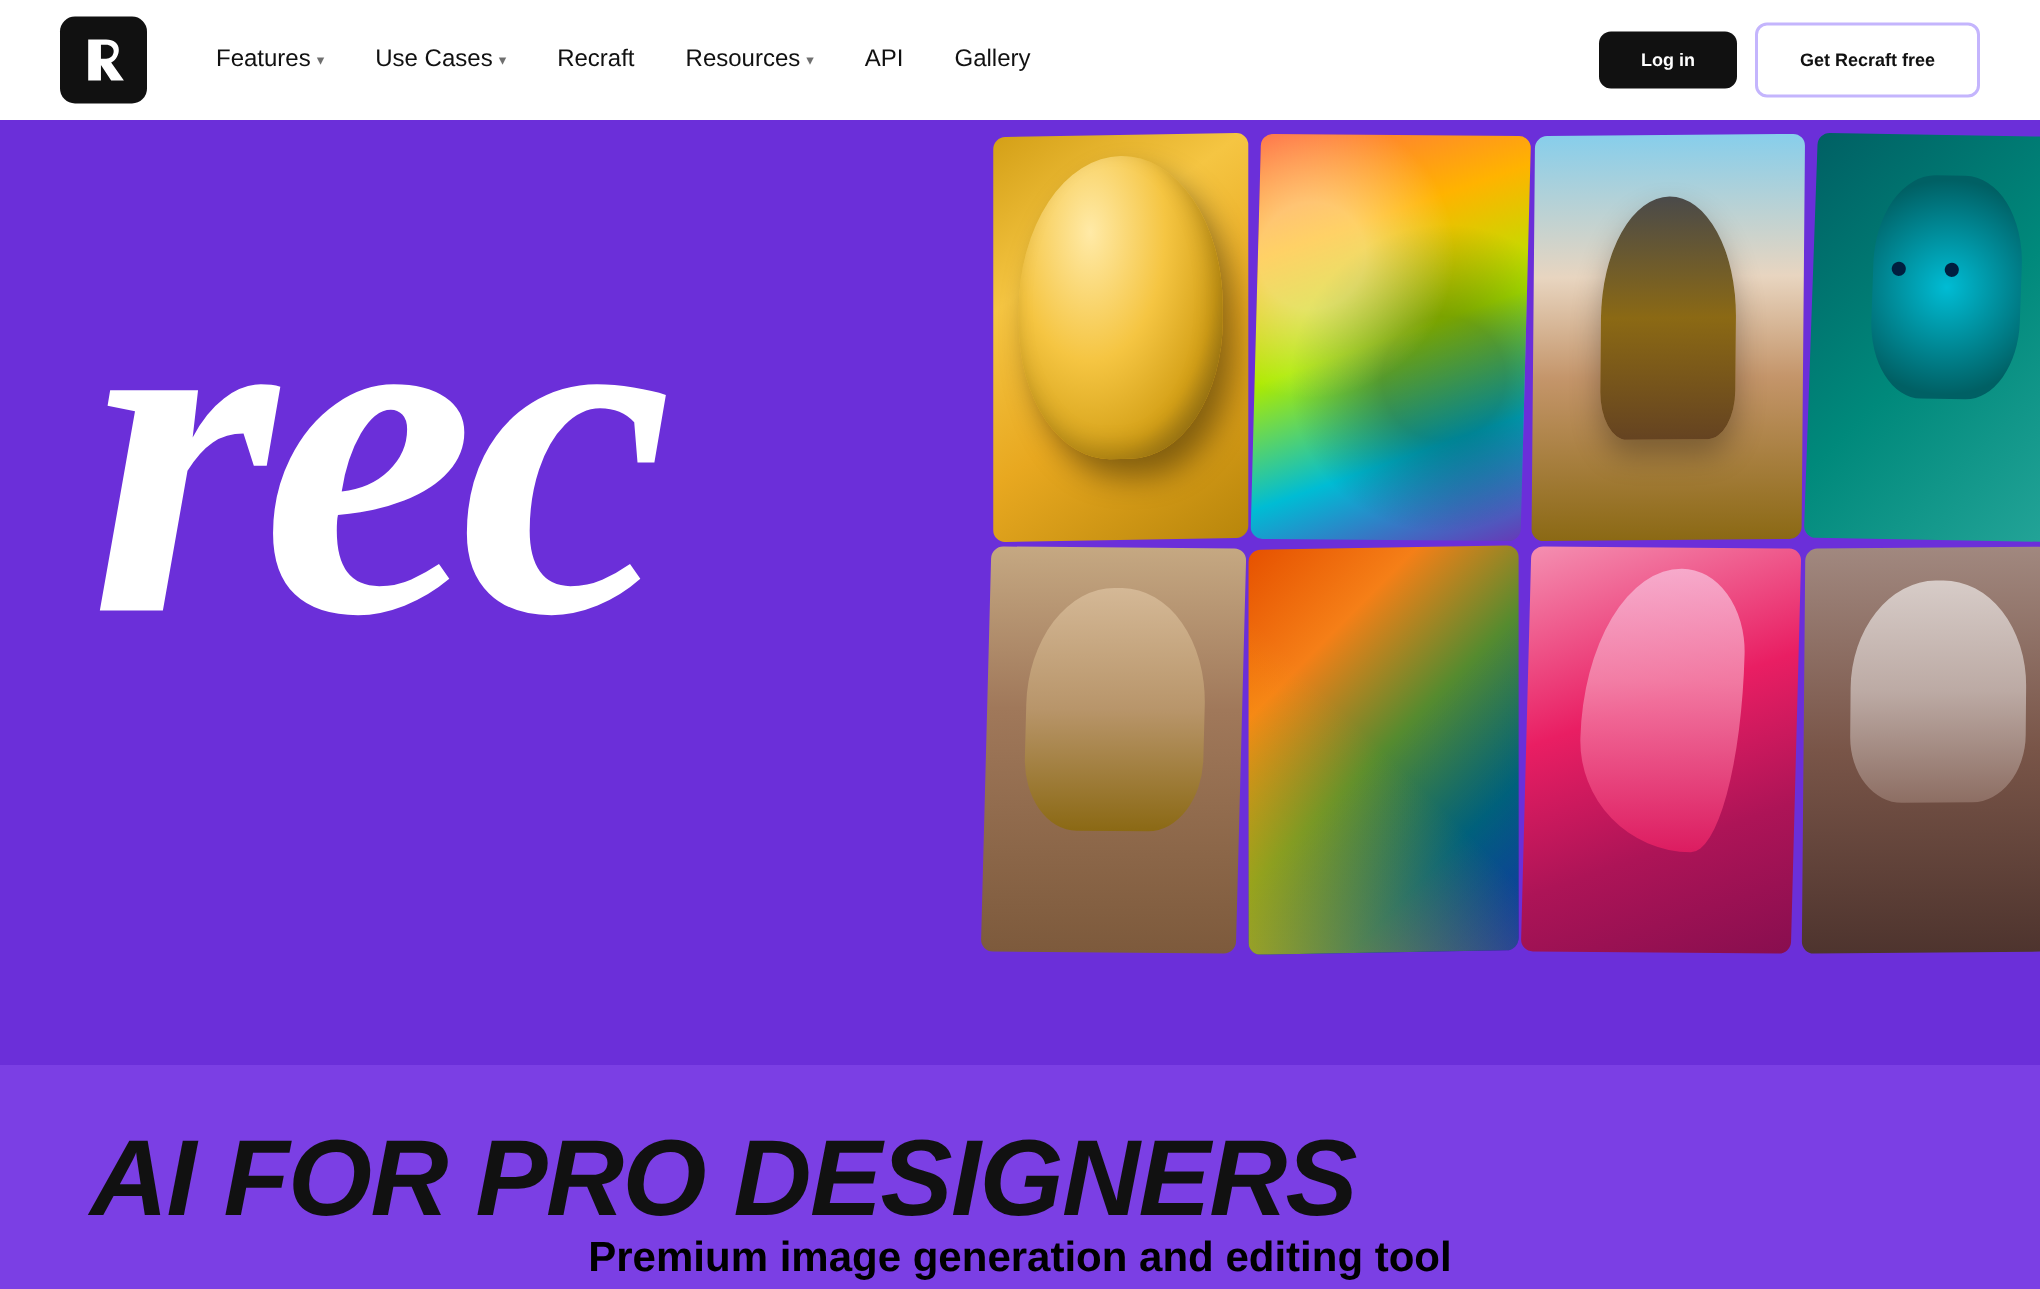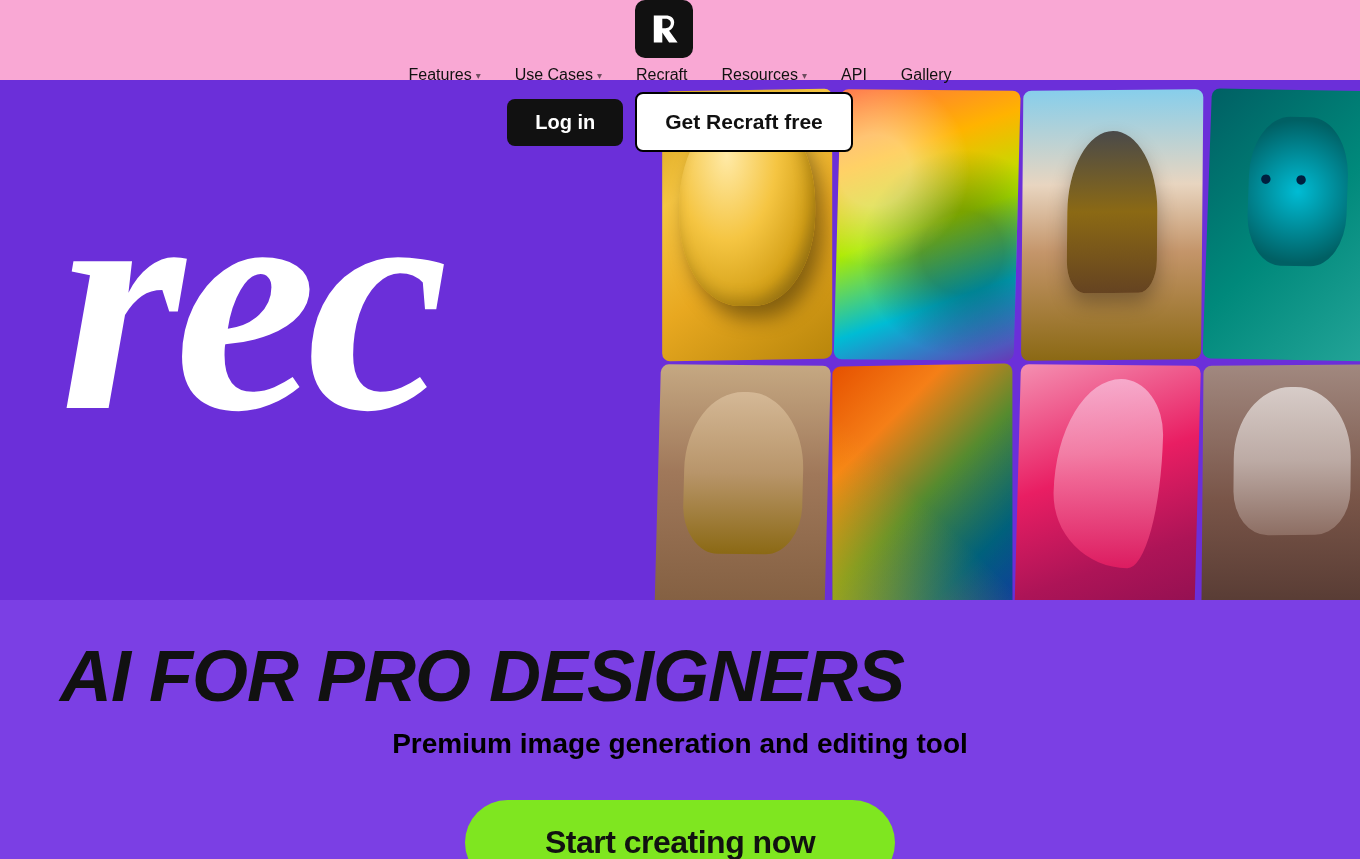--- a/index.html
+++ b/index.html
@@ -13,22 +13,21 @@
     }
 
     
     nav {
       position: relative;
       z-index: 10;
       display: flex;
       align-items: center;
       padding: 0 40px;
       height: 80px;
-      background: #f9a8d4;
-      flex-direction: column;
+      background: #ffffff;
     }
 
     .nav-logo {
       width: 58px;
       height: 58px;
       background: #111;
       border-radius: 10px;
       display: flex;
       align-items: center;
       justify-content: center;
@@ -69,53 +68,53 @@
     }
 
     .nav-actions {
       display: flex;
       align-items: center;
       gap: 12px;
     }
 
     .btn-login {
       padding: 12px 28px;
-      font-size: 20px;
+      font-size: 12px;
       font-weight: 600;
       background: #111;
       color: #fff;
       border: none;
       border-radius: 8px;
       cursor: pointer;
     }
 
     .btn-get-free {
       padding: 16px 28px;
-      font-size: 21px;
+      font-size: 12px;
       font-weight: 600;
       background: #fff;
       color: #111;
-      border: 2px solid #000000;
+      border: 2px solid #c4b5fd;
       border-radius: 8px;
       cursor: pointer;
     }
 
     
     .hero {
       position: relative;
       background: #6B2FD9;
       min-height: 560px;
       overflow: hidden;
     }
 
     
     .hero-banner {
       position: relative;
       width: 100%;
-      height: 520px;
+      height: 630px;
       overflow: hidden;
     }
 
     
     .hero-text-overlay {
       position: absolute;
       top: 60px;
       left: 60px;
       z-index: 2;
       font-size: 320px;
@@ -136,21 +135,20 @@
       min-height: 280px;
     }
 
     .hero-headline {
       font-size: 72px;
       font-weight: 900;
       color: #111;
       font-style: italic;
       letter-spacing: -1px;
       line-height: 1;
-      margin-bottom: 16px;
       text-transform: uppercase;
       font-family: Impact, Arial Black, sans-serif;
     }
 
     .hero-subheadline {
       font-size: 28px;
       font-weight: 700;
       color: #000000;
       text-align: center;
       margin-bottom: 40px;

